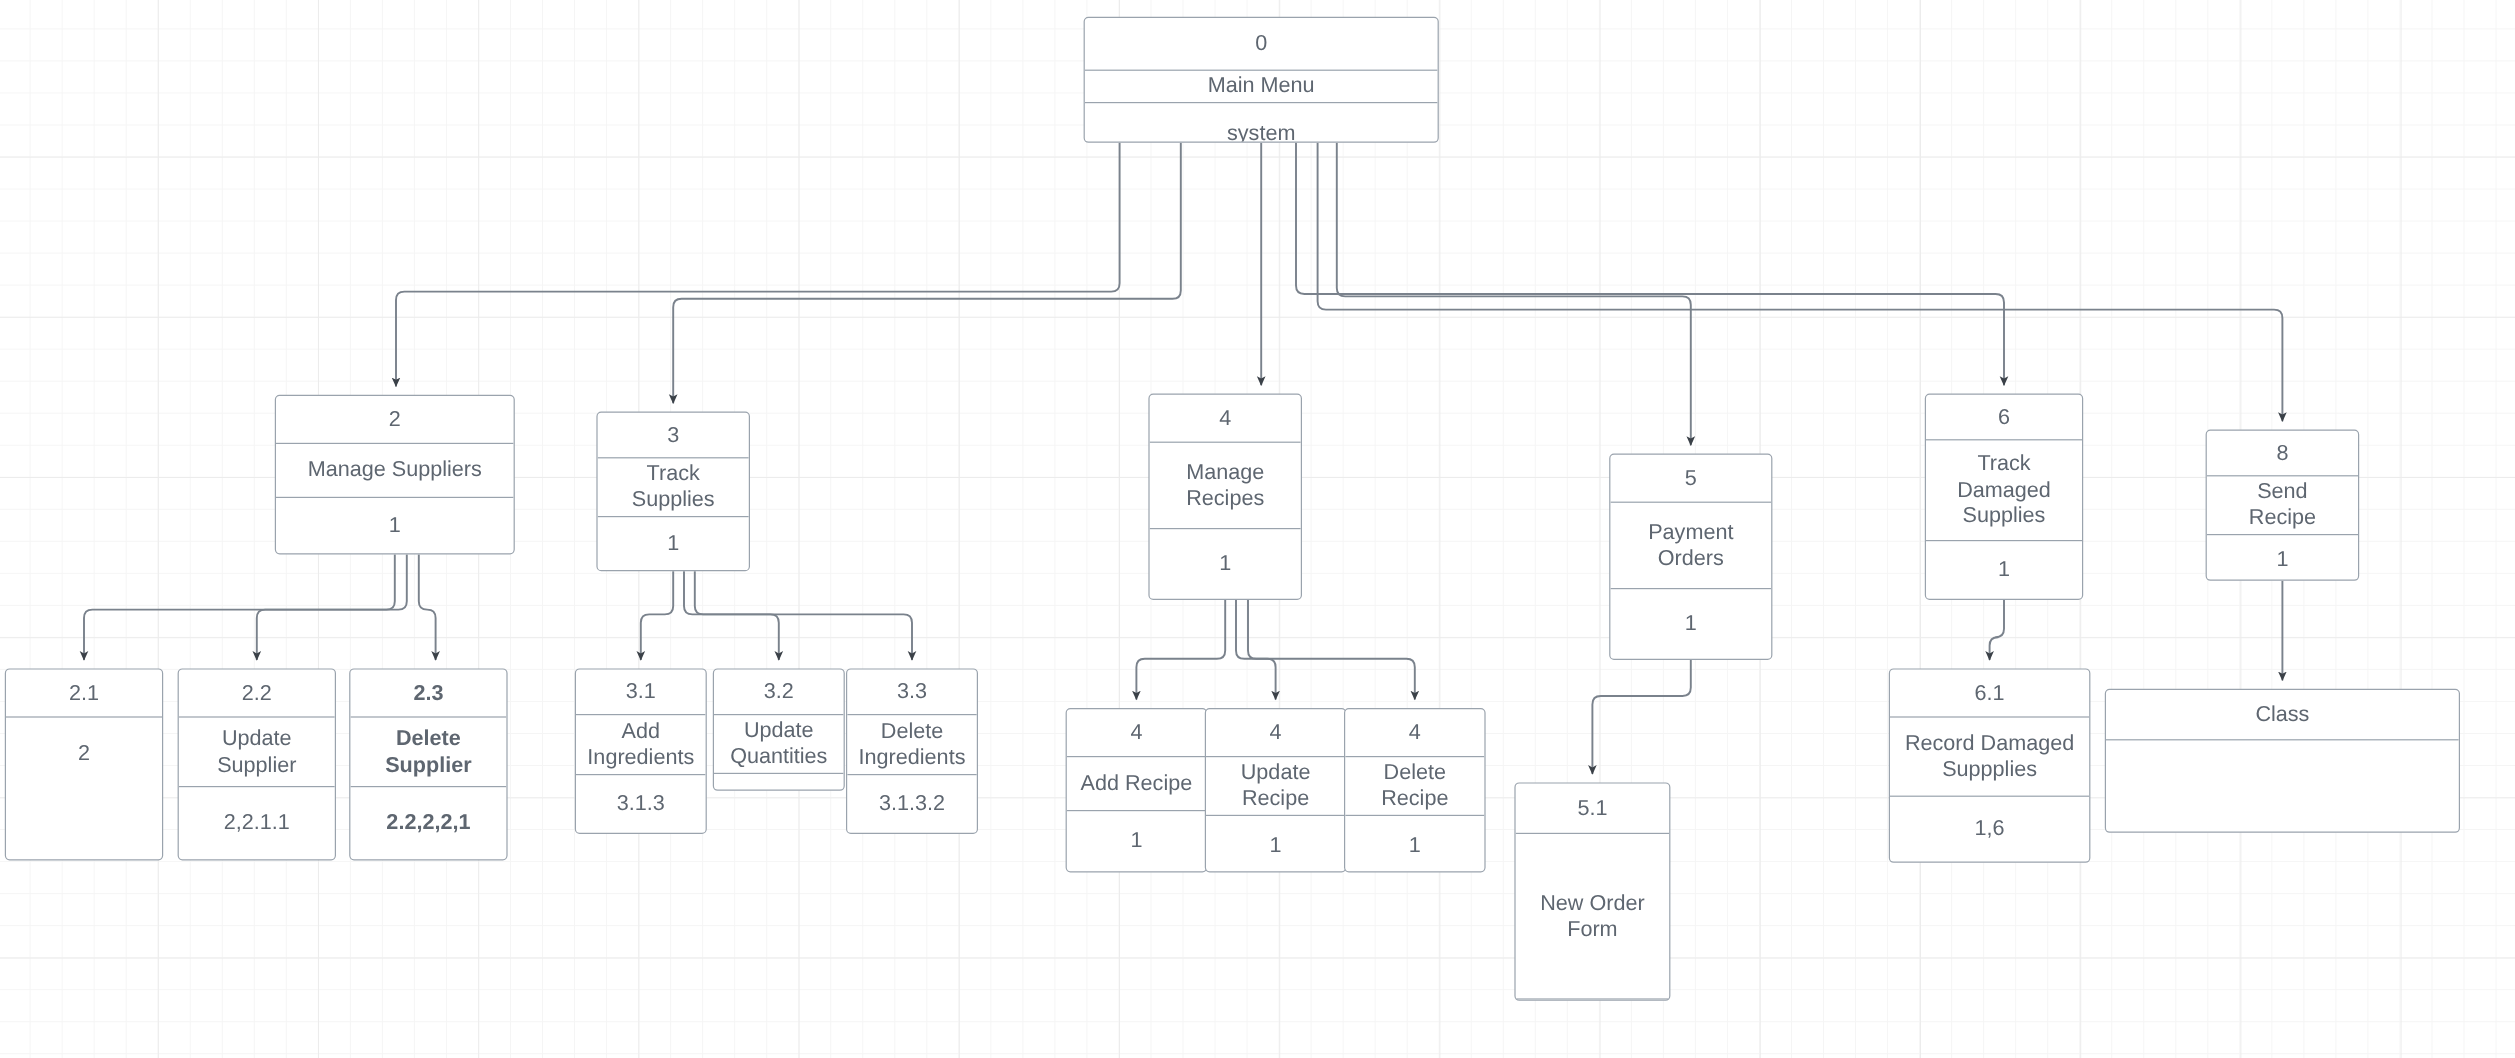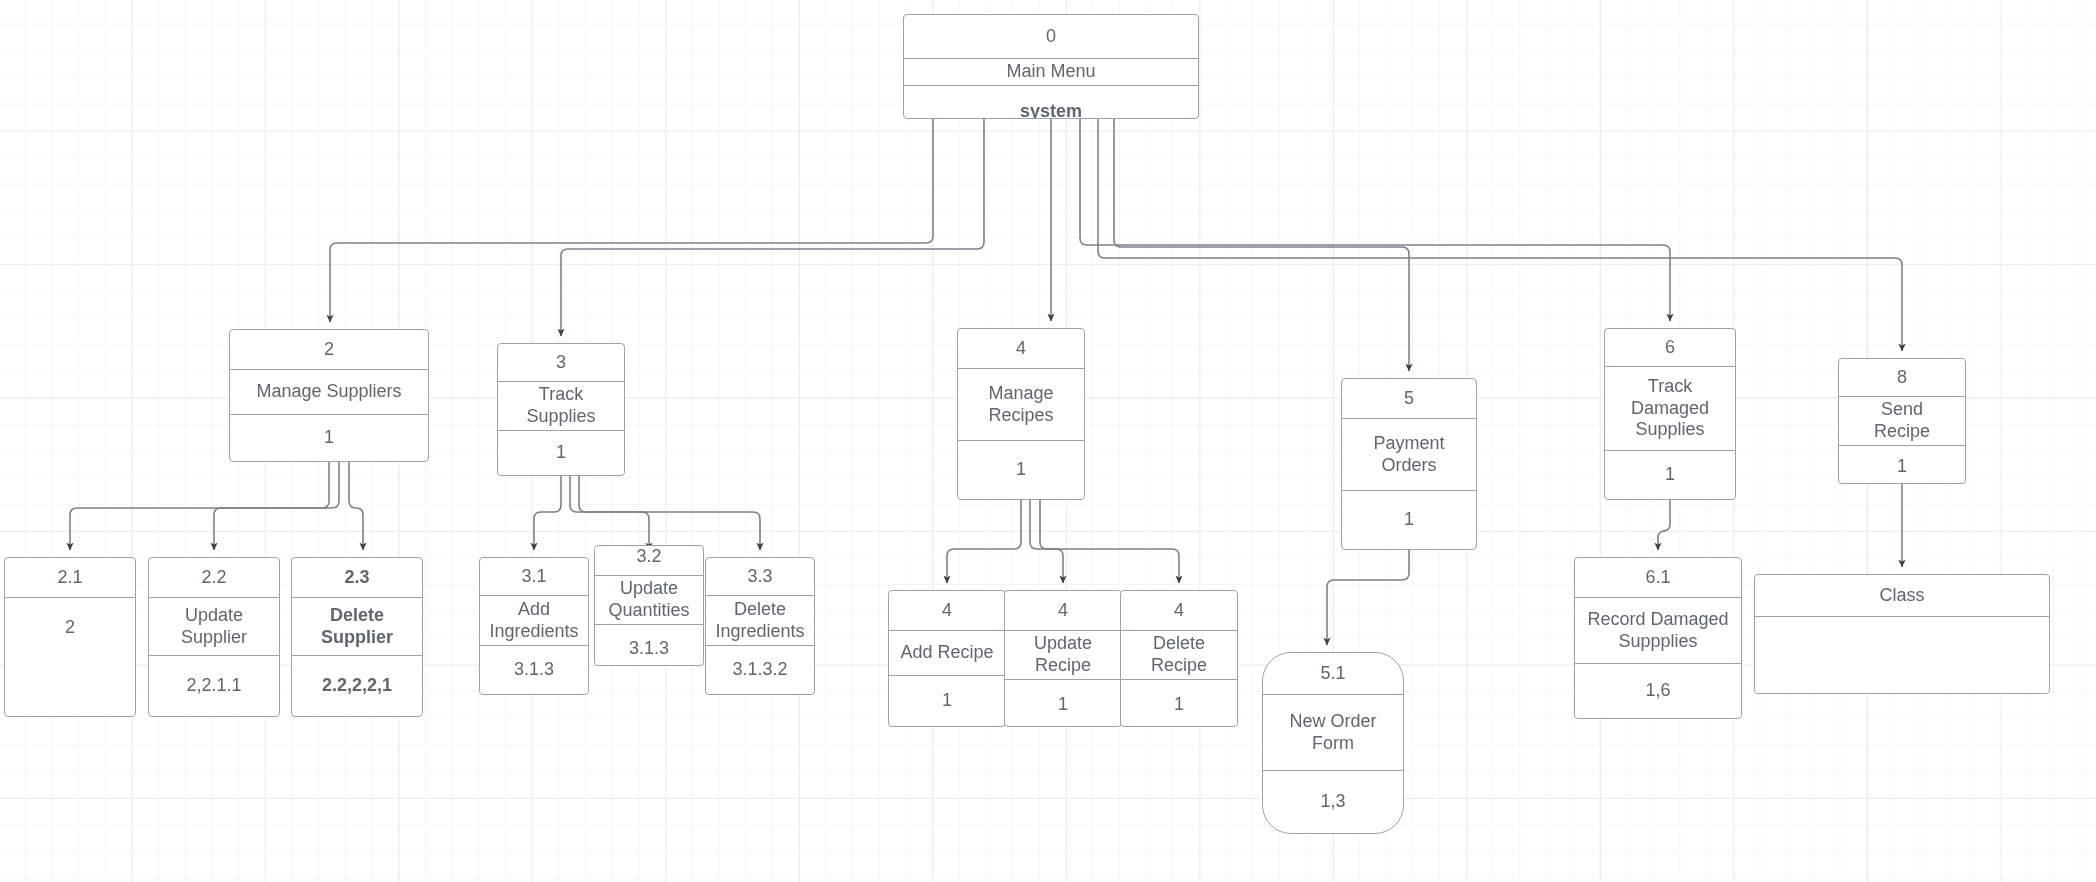--- a/index.html
+++ b/index.html
@@ -116,21 +116,21 @@
 
       <path d="M 1902,484 L 1902,567" marker-end="url(#arrowhead)"></path>
 
     </g>
   </svg>
 
   <div id="node-layer">
       <div class="node" style="left: 903px; top: 14px; width: 296px; height: 105px;">
         <div class="cell id-cell" style="height: 44px; flex: 0 0 44px;">0</div>
         <div class="cell name-cell">Main Menu</div>
-        <div class="cell val-cell" style="height: 52px; flex: 0 0 52px; font-weight: bold;">system</div>
+        <div class="cell val-cell" style="height: 52px; flex: 0 0 52px;">system</div>
       </div>
       <div class="node" style="left: 229px; top: 329px; width: 200px; height: 133px;">
         <div class="cell id-cell" style="height: 40px; flex: 0 0 40px;">2</div>
         <div class="cell name-cell">Manage Suppliers</div>
         <div class="cell val-cell" style="height: 46px; flex: 0 0 46px;">1</div>
       </div>
       <div class="node" style="left: 4px; top: 557px; width: 132px; height: 160px;">
         <div class="cell id-cell" style="height: 40px; flex: 0 0 40px;">2.1</div>
         <div class="cell val-cell" style="height: 60px; flex: 0 0 60px;">2</div>
       </div>
@@ -151,21 +151,21 @@
         <div class="cell name-cell">Track
 Supplies</div>
         <div class="cell val-cell" style="height: 44px; flex: 0 0 44px;">1</div>
       </div>
       <div class="node" style="left: 479px; top: 557px; width: 110px; height: 138px;">
         <div class="cell id-cell" style="height: 38px; flex: 0 0 38px;">3.1</div>
         <div class="cell name-cell">Add
 Ingredients</div>
         <div class="cell val-cell" style="height: 48px; flex: 0 0 48px;">3.1.3</div>
       </div>
-      <div class="node" style="left: 594px; top: 545px; width: 110px; height: 121px; justify-content: center;">
+      <div class="node" style="left: 594px; top: 557px; width: 110px; height: 102px;">
         <div class="cell id-cell" style="height: 38px; flex: 0 0 38px;">3.2</div>
         <div class="cell name-cell">Update
 Quantities</div>
         <div class="cell val-cell" style="height: 48px; flex: 0 0 48px;">3.1.3</div>
       </div>
       <div class="node" style="left: 705px; top: 557px; width: 110px; height: 138px;">
         <div class="cell id-cell" style="height: 38px; flex: 0 0 38px;">3.3</div>
         <div class="cell name-cell">Delete
 Ingredients</div>
         <div class="cell val-cell" style="height: 48px; flex: 0 0 48px;">3.1.3.2</div>
@@ -192,25 +192,24 @@
         <div class="cell name-cell">Delete
 Recipe</div>
         <div class="cell val-cell" style="height: 50px; flex: 0 0 50px;">1</div>
       </div>
       <div class="node" style="left: 1341px; top: 378px; width: 136px; height: 172px;">
         <div class="cell id-cell" style="height: 40px; flex: 0 0 40px;">5</div>
         <div class="cell name-cell">Payment
 Orders</div>
         <div class="cell val-cell" style="height: 58px; flex: 0 0 58px;">1</div>
       </div>
-      <div class="node" style="left: 1262px; top: 652px; width: 142px; height: 182px; border-radius: 29px;">
+      <div class="node" style="left: 1262px; top: 652px; width: 130px; height: 182px;">
         <div class="cell id-cell" style="height: 42px; flex: 0 0 42px;">5.1</div>
         <div class="cell name-cell">New Order
 Form</div>
-        <div class="cell val-cell" style="height: 62px; flex: 0 0 62px;">1,3</div>
       </div>
       <div class="node" style="left: 1604px; top: 328px; width: 132px; height: 172px;">
         <div class="cell id-cell" style="height: 38px; flex: 0 0 38px;">6</div>
         <div class="cell name-cell">Track
 Damaged
 Supplies</div>
         <div class="cell val-cell" style="height: 48px; flex: 0 0 48px;">1</div>
       </div>
       <div class="node" style="left: 1574px; top: 557px; width: 168px; height: 162px;">
         <div class="cell id-cell" style="height: 40px; flex: 0 0 40px;">6.1</div>

